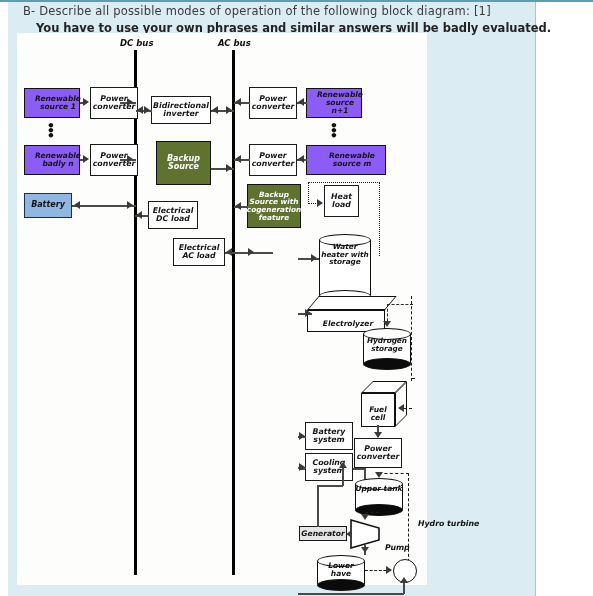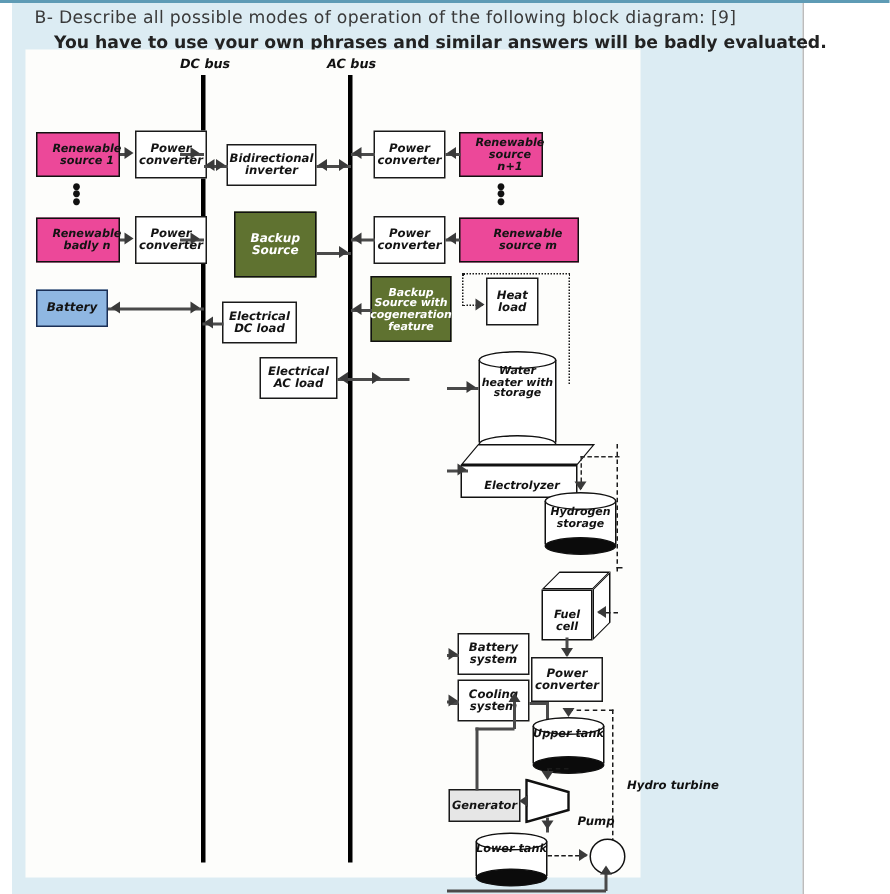--- a/index.html
+++ b/index.html
@@ -26,21 +26,21 @@
 
   
   .canvas{position:absolute;left:17px;top:33px;width:410px;height:552px;background:#fdfdfb;}
 
   
   .blk{position:absolute;box-sizing:border-box;border:1.6px solid #1a1a1a;
        background:#ffffff;display:flex;align-items:center;justify-content:center;
        text-align:center;font-style:italic;font-weight:bold;line-height:1.05;
        font-family:"DejaVu Sans", sans-serif;color:#141414;}
   .blk.thin{border-width:1.2px;}
-  .blk.orange{background:#ec4899;border-color:#111;padding-left:12px;}
+  .blk.orange{background:#8b5cf6;border-color:#111;padding-left:12px;}
   .blk.green{background:#5f7230;border-color:#111;color:#fff;}
   .blk.blue{background:#8fb7e2;border-color:#1b2f55;}
   .blk.grey{background:#e6e6e6;}
 
   .bus{position:absolute;background:#000;width:3px;}
   .buslabel{position:absolute;font-style:italic;font-weight:bold;font-size:8.5px;color:#111;
             white-space:nowrap;}
 
   .ln{position:absolute;background:#4a4a4a;}
   .ln.h{height:1.6px;}
@@ -104,21 +104,21 @@
 <body>
 
 <div id="root">
 
   <div class="page-bg"></div>
   <div class="top-rule"></div>
   <div class="blue-panel"></div>
   <div class="right-divider"></div>
   <div class="right-pane"></div>
 
-  <div class="q-line">B- Describe all possible modes of operation of the following block diagram: [9]</div>
+  <div class="q-line">B- Describe all possible modes of operation of the following block diagram: [1]</div>
   <div class="q-sub">You have to use your own phrases and similar answers will be badly evaluated.</div>
 
   <div class="canvas">
 
     <div class="buslabel" style="left:103px;top:5px;">DC bus</div>
     <div class="buslabel" style="left:201px;top:5px;">AC bus</div>
     <div class="bus" style="left:117px;top:17px;height:525px;"></div>
     <div class="bus" style="left:215px;top:17px;height:525px;"></div>
 
     <div class="blk orange" style="left:7px;top:55px;width:56px;height:30px;font-size:7.5px;">Renewable source 1</div>
@@ -258,32 +258,32 @@
     <div class="turb" style="left:333px;top:486px;width:30px;height:30px;">
       <svg width="30" height="30" viewBox="0 0 30 30">
         <polygon points="1,1 29,9 29,21 1,29" fill="#ffffff" stroke="#111111" stroke-width="1.6"></polygon>
       </svg>
     </div>
     <div class="freelbl" style="left:366px;top:487px;font-size:7.8px;margin-left:35px;">Hydro turbine</div>
     <div class="ln dashv" style="left:348px;top:479px;height:6px;"></div>
     <div class="ln dashdot" style="left:348px;top:479px;width:14px;"></div>
     <div class="arw d" style="left:344px;top:481px;"></div>
 
-    <div class="blk grey thin" style="left:282px;top:493px;width:48px;height:22px;font-size:7.6px;">Generator</div>
+    <div class="blk grey thin" style="left:282px;top:493px;width:48px;height:15px;font-size:7.6px;">Generator</div>
     <div class="arw l" style="left:329px;top:497px;"></div>
     <div class="ln v" style="left:300px;top:452px;height:42px;"></div>
     <div class="ln h" style="left:300px;top:452px;width:26px;"></div>
     <div class="ln v" style="left:325px;top:434px;height:19px;"></div>
     <div class="arw u" style="left:322px;top:429px;"></div>
 
     <div class="cyl" style="left:300px;top:522px;width:48px;height:36px;">
       <div class="body"></div>
       <div class="top"></div>
       <div class="bot filled"></div>
-      <div class="lbl" style="font-size:7.5px;top:7px;">Lower tank</div>
+      <div class="lbl" style="font-size:7.5px;top:7px;">Lower have</div>
     </div>
     <div class="ln v" style="left:347px;top:512px;height:10px;"></div>
     <div class="arw d" style="left:344px;top:514px;"></div>
 
     <div class="pump" style="left:376px;top:526px;width:22px;height:22px;"></div>
     <div class="freelbl" style="left:368px;top:511px;font-size:7.8px;">Pump</div>
     <div class="ln dashdot" style="left:348px;top:537px;width:26px;"></div>
     <div class="arw r" style="left:369px;top:533px;"></div>
     <div class="ln v" style="left:386px;top:548px;height:13px;"></div>
     <div class="arw u" style="left:383px;top:544px;"></div>

